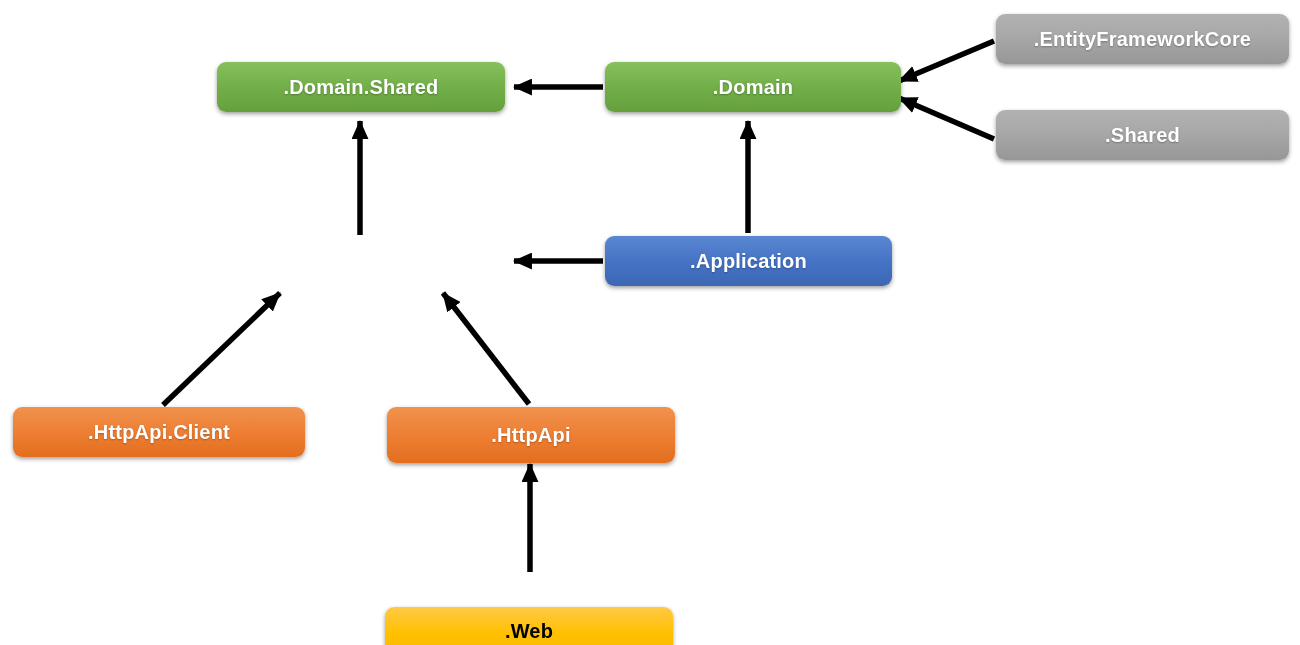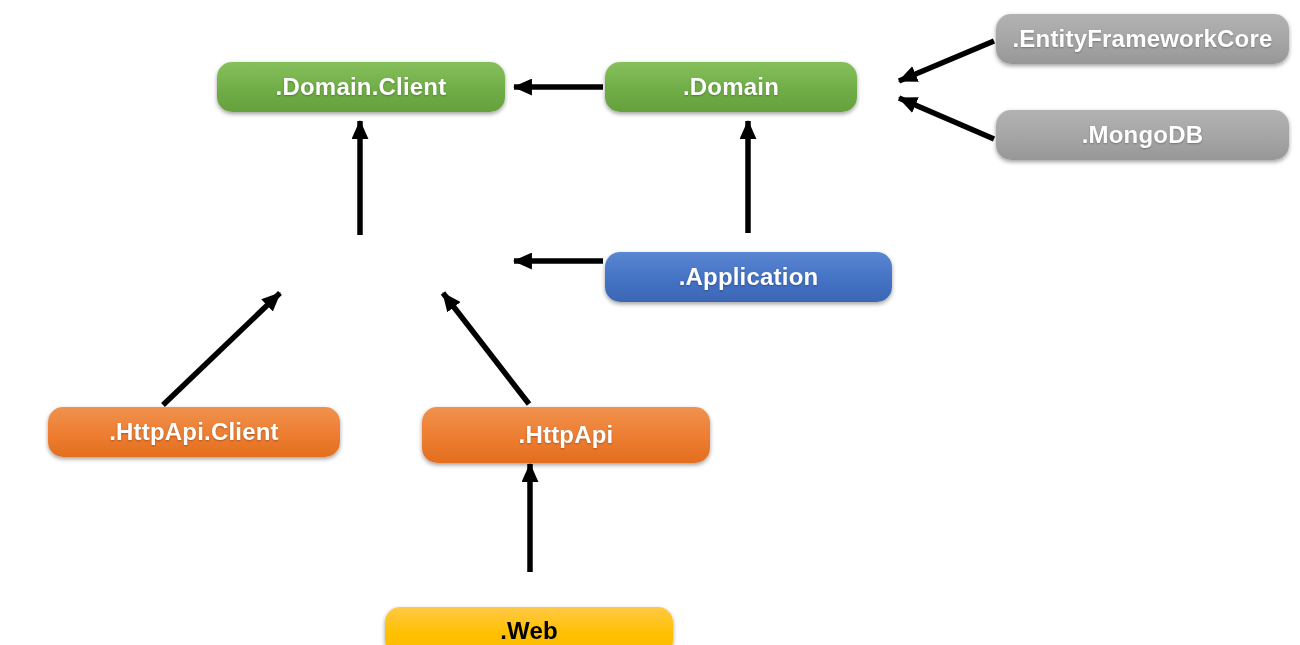--- a/index.html
+++ b/index.html
@@ -16,41 +16,41 @@
     position: absolute;
     inset: 0;
     width: 1300px;
     height: 645px;
   }
   .node {
     position: absolute;
     display: flex;
     align-items: center;
     justify-content: center;
-    border-radius: 15px;
+    border-radius: 9px;
     box-shadow: 0 2px 4px rgba(0,0,0,0.38);
-    font-size: 24px;
+    font-size: 20px;
     font-weight: bold;
     color: #ffffff;
     text-shadow: 0 1px 2px rgba(0,0,0,0.28);
     letter-spacing: 0.2px;
   }
   .c-green  { background: linear-gradient(180deg, #86c05c 0%, #70AD47 55%, #65a03c 100%); }
   .c-blue   { background: linear-gradient(180deg, #5a87d2 0%, #4472C4 55%, #3c67b4 100%); }
-  .c-orange { background: linear-gradient(180deg, #f0924d 0%, #ED7D31 55%, #e36f1e 100%); margin-left: 35px; }
+  .c-orange { background: linear-gradient(180deg, #f0924d 0%, #ED7D31 55%, #e36f1e 100%); }
   .c-gray   { background: linear-gradient(180deg, #b2b2b2 0%, #A5A5A5 55%, #979797 100%); }
   .c-yellow { background: linear-gradient(180deg, #ffc946 0%, #FFC000 55%, #f9b900 100%);
               color: #000000; text-shadow: none; margin-top: 32px; }
 
   .n-domain-shared  { left: 217px; top: 62px;  width: 288px; height: 50px; }
-  .n-domain         { left: 605px; top: 62px;  width: 252px; height: 50px; }
+  .n-domain         { left: 605px; top: 62px;  width: 296px; height: 50px; }
   .n-efcore         { left: 996px; top: 14px;  width: 293px; height: 50px; }
   .n-mongodb        { left: 996px; top: 110px; width: 293px; height: 50px; }
   .n-app-contracts  { left: 217px; top: 237px; width: 288px; height: 50px; }
-  .n-application    { left: 605px; top: 252px; width: 287px; height: 50px; }
+  .n-application    { left: 605px; top: 236px; width: 287px; height: 50px; }
   .n-httpapi-client { left: 13px;  top: 407px; width: 292px; height: 50px; }
   .n-httpapi        { left: 387px; top: 407px; width: 288px; height: 56px; }
   .n-web            { left: 385px; top: 575px; width: 288px; height: 48px; }
 </style>
 </head>
 <body>
 
 <div class="diagram">
 
   <svg class="arrows" viewBox="0 0 1300 645" xmlns="http://www.w3.org/2000/svg">
@@ -73,33 +73,33 @@
     <line x1="994" y1="139" x2="899" y2="98" stroke="#000" stroke-width="5.5" marker-end="url(#ah)"></line>
 
     <line x1="163" y1="405" x2="280" y2="293" stroke="#000" stroke-width="5.5" marker-end="url(#ah)"></line>
 
     <line x1="529" y1="404" x2="443" y2="293" stroke="#000" stroke-width="5.5" marker-end="url(#ah)"></line>
 
     <line x1="530" y1="572" x2="530" y2="464" stroke="#000" stroke-width="5.5" marker-end="url(#ah)"></line>
   </svg>
 
   <div class="node c-green n-domain-shared">
-    <span>.Domain.Client</span>
+    <span>.Domain.Shared</span>
   </div>
 
   <div class="node c-green n-domain">
     <span>.Domain</span>
   </div>
 
   <div class="node c-gray n-efcore">
     <span>.EntityFrameworkCore</span>
   </div>
 
   <div class="node c-gray n-mongodb">
-    <span>.MongoDB</span>
+    <span>.Shared</span>
   </div>
 
 
   <div class="node c-blue n-application">
     <span>.Application</span>
   </div>
 
   <div class="node c-orange n-httpapi-client">
     <span>.HttpApi.Client</span>
   </div>

